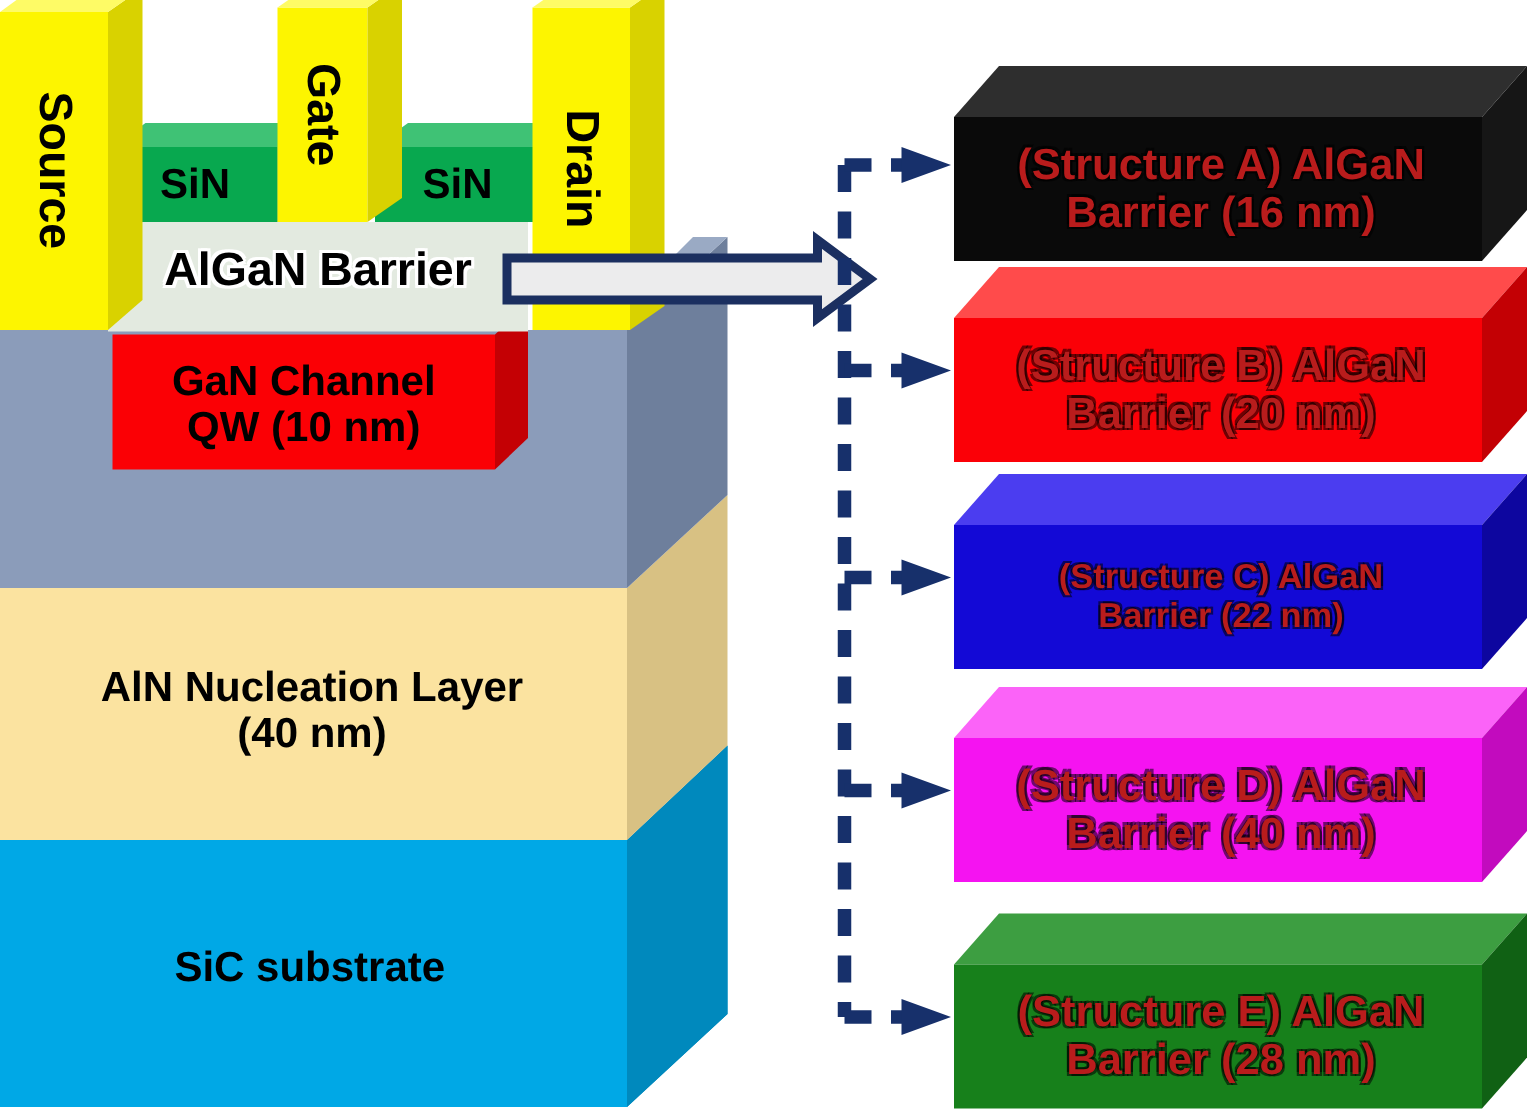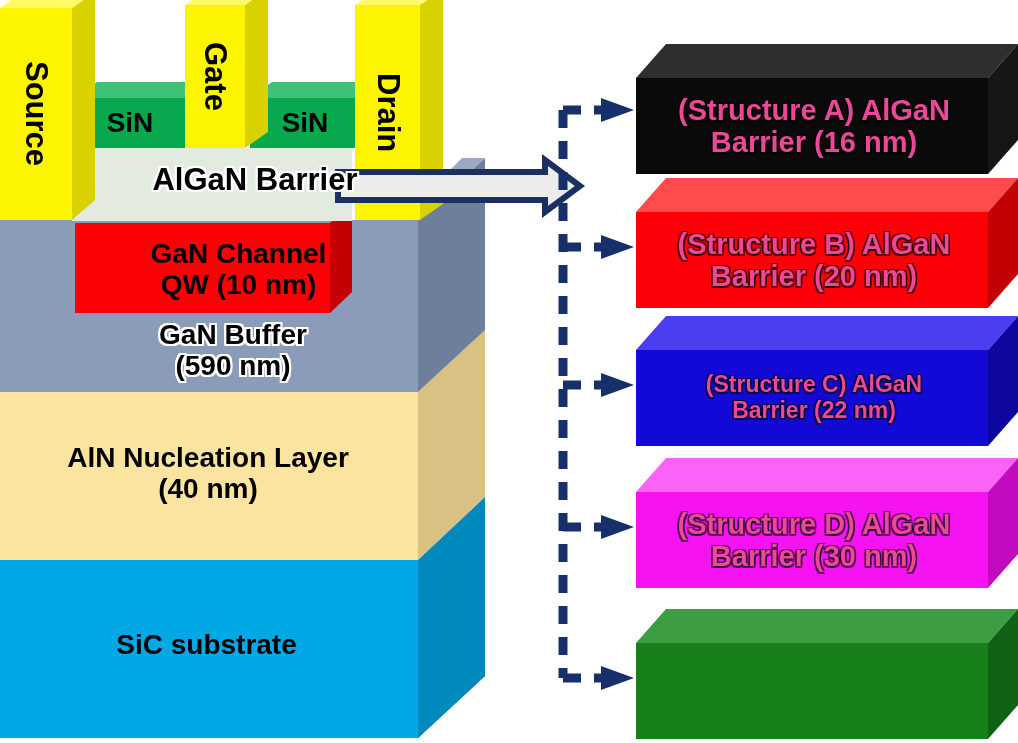--- a/index.html
+++ b/index.html
@@ -14,27 +14,26 @@
   .lbl{
     position:absolute;display:flex;align-items:center;justify-content:center;
     text-align:center;font-weight:bold;color:#000;line-height:1.12;
     pointer-events:none;white-space:pre-line;
   }
   .lbl-stroke{
     
     text-shadow:
       -2px -2px 0 #fff, 2px -2px 0 #fff, -2px 2px 0 #fff, 2px 2px 0 #fff,
       -2px 0 0 #fff, 2px 0 0 #fff, 0 -2px 0 #fff, 0 2px 0 #fff;
-    margin-left: 43px;
   }
   .lbl-vert{
     writing-mode:vertical-rl;text-orientation:mixed;
   }
   .lbl-white{
-    color:#ec4899;
+    color:#b91c1c;
     text-shadow:
       -1.5px -1.5px 0 rgba(0,0,0,.55), 1.5px -1.5px 0 rgba(0,0,0,.55),
       -1.5px 1.5px 0 rgba(0,0,0,.55), 1.5px 1.5px 0 rgba(0,0,0,.55);
   }
 
   
   svg#art{position:absolute;left:0;top:0;width:1018px;height:743px;}
 </style>
 </head>
 <body>
@@ -158,37 +157,37 @@
   <div class="lbl lbl-vert" style="left:185px;top:5px;width:60px;height:143px;font-size:31px;">Gate</div>
 
   <div class="lbl lbl-vert" style="left:355px;top:5px;width:65px;height:215px;font-size:31px;">Drain</div>
 
   <div class="lbl" style="left:75px;top:98px;width:110px;height:50px;font-size:28px;">SiN</div>
 
   <div class="lbl" style="left:250px;top:98px;width:110px;height:50px;font-size:28px;">SiN</div>
 
   <div class="lbl lbl-stroke" style="left:72px;top:155px;width:280px;height:50px;font-size:31px;">AlGaN Barrier</div>
 
-  <div class="lbl" style="left:75px;top:225px;width:255px;height:88px;font-size:28px;padding-left:36px;">GaN Channel
+  <div class="lbl" style="left:75px;top:225px;width:255px;height:88px;font-size:28px;">GaN Channel
 QW (10 nm)</div>
 
-  <div class="lbl lbl-stroke" style="left:40px;top:310px;width:300px;height:80px;font-size:28px;">GaN Buffer
-(590 nm)</div>
 
   <div class="lbl" style="left:0px;top:430px;width:416px;height:86px;font-size:28px;">AlN Nucleation Layer
 (40 nm)</div>
 
   <div class="lbl" style="left:0px;top:620px;width:413px;height:50px;font-size:28px;">SiC substrate</div>
 
   <div class="lbl lbl-white" style="left:640px;top:80px;width:348px;height:92px;font-size:29px;">(Structure A) AlGaN
 Barrier (16 nm)</div>
 
   <div class="lbl lbl-white" style="left:640px;top:214px;width:348px;height:92px;font-size:29px;">(Structure B) AlGaN
 Barrier (20 nm)</div>
 
   <div class="lbl lbl-white" style="left:640px;top:352px;width:348px;height:92px;font-size:23px;">(Structure C) AlGaN
 Barrier (22 nm)</div>
 
   <div class="lbl lbl-white" style="left:640px;top:494px;width:348px;height:92px;font-size:29px;">(Structure D) AlGaN
-Barrier (30 nm)</div>
+Barrier (40 nm)</div>
 
+  <div class="lbl lbl-white" style="left:640px;top:645px;width:348px;height:92px;font-size:29px;">(Structure E) AlGaN
+Barrier (28 nm)</div>
 
 </div>
 
 </body></html>

